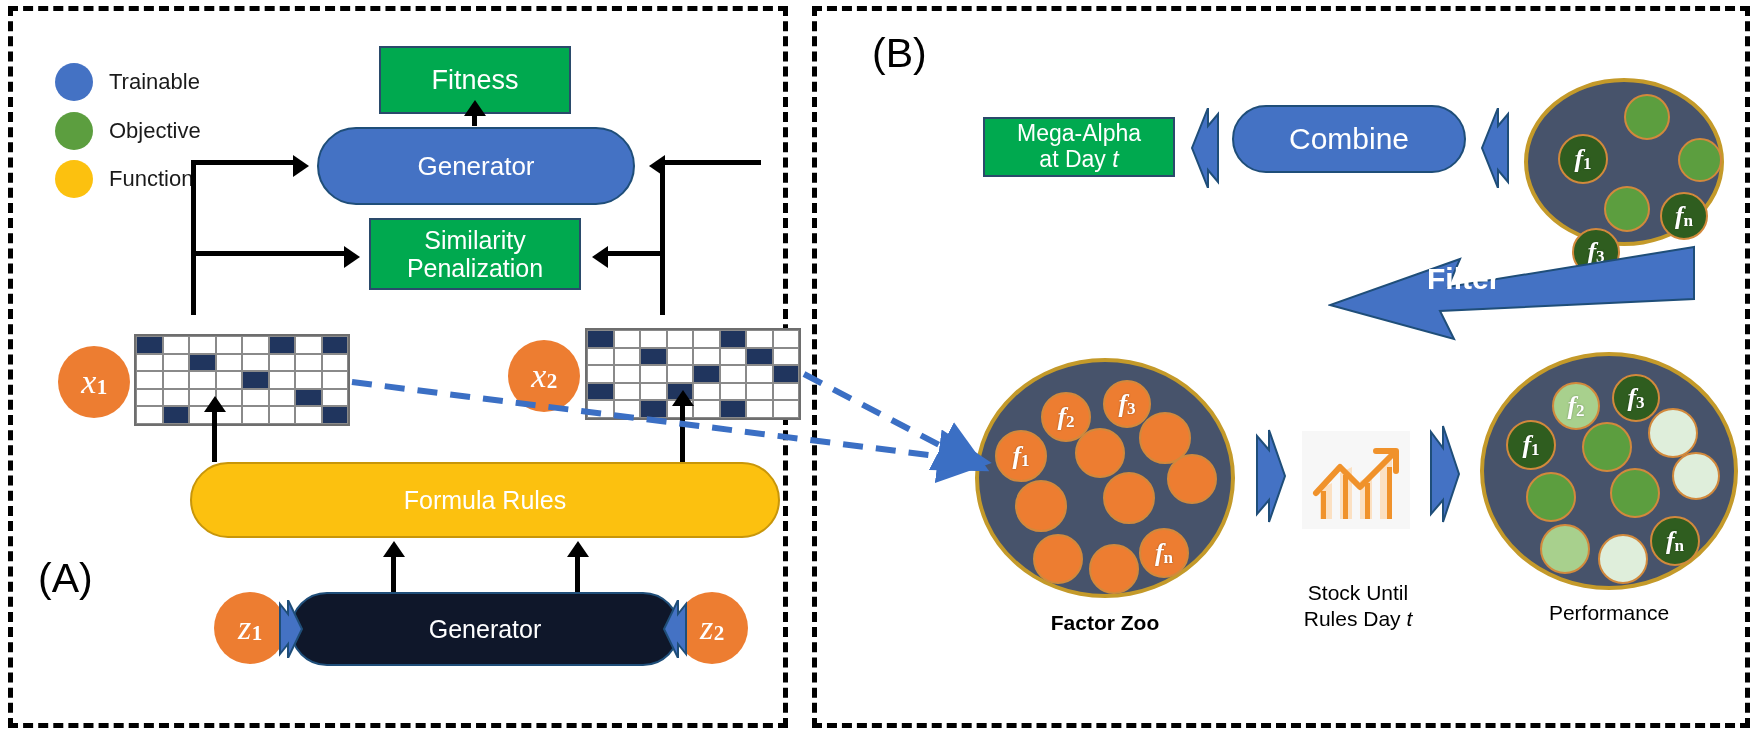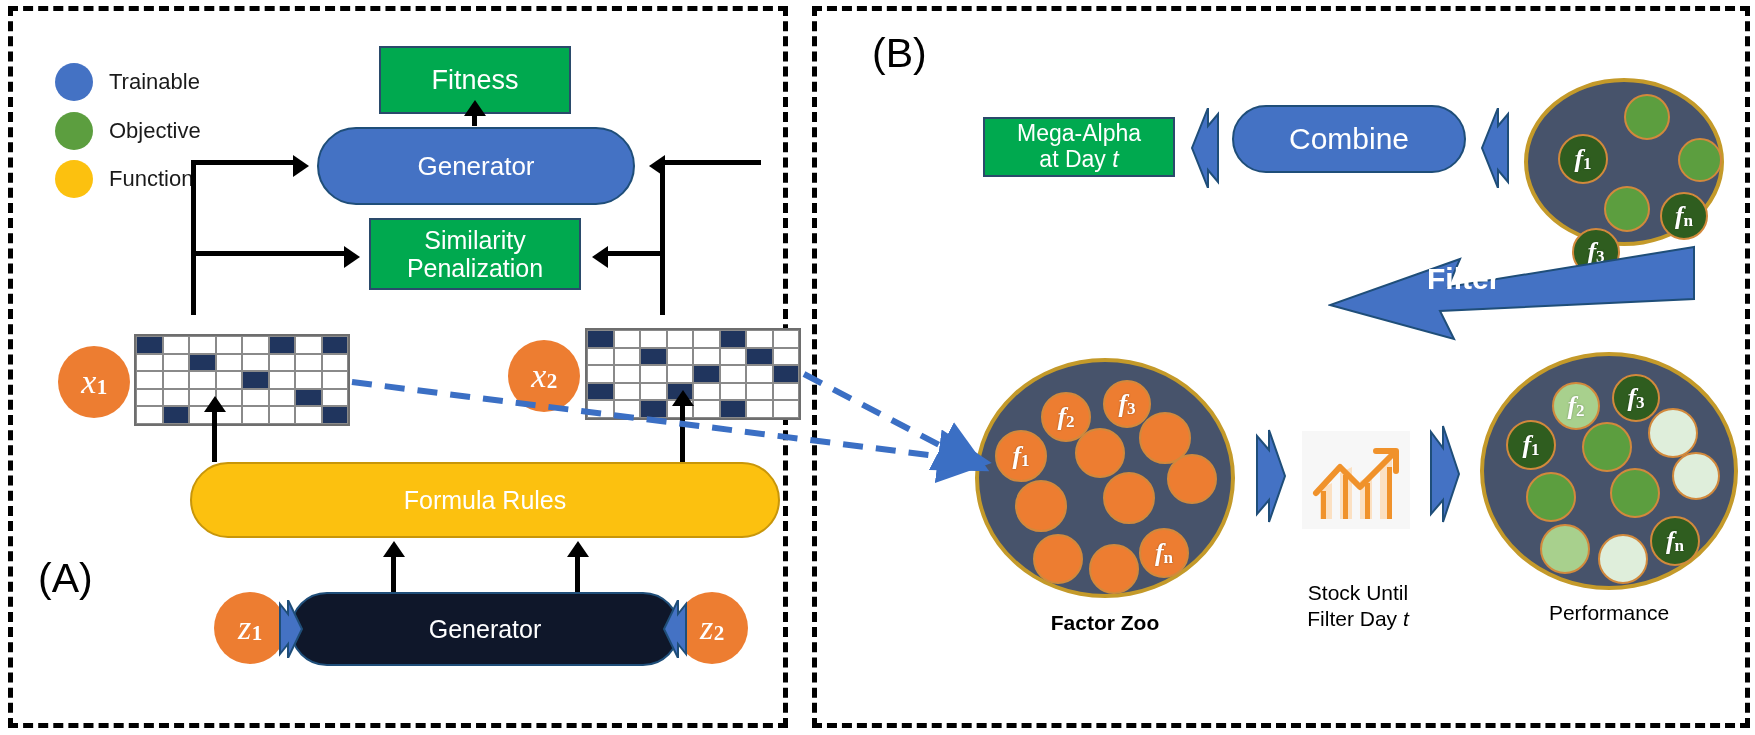--- a/index.html
+++ b/index.html
@@ -414,21 +414,21 @@
       <rect x="19" y="60" width="5" height="28" fill="#f0922b"></rect>
       <rect x="41" y="44" width="5" height="44" fill="#f0922b"></rect>
       <rect x="63" y="52" width="5" height="36" fill="#f0922b"></rect>
       <rect x="85" y="36" width="5" height="52" fill="#f0922b"></rect>
       <polyline points="14,62 38,36 58,56 92,22" fill="none" stroke="#f0922b" stroke-width="6" stroke-linecap="round" stroke-linejoin="round"></polyline>
       <polyline points="74,20 94,20 94,40" fill="none" stroke="#f0922b" stroke-width="6" stroke-linecap="round" stroke-linejoin="round"></polyline>
     </svg>
   </div>
   <div class="pool-caption" style="left:1276px; top:580px; width:164px;">
     <div>Stock Until</div>
-    <div><span>Filter Day</span> <i>t</i></div>
+    <div><span>Rules Day</span> <i>t</i></div>
   </div>
 
   <svg class="blockarrow" style="left:1427px; top:424px; width:34px; height:100px;" viewBox="0 0 34 100">
     <polygon points="4,8 4,90 16,76 16,98 32,50 16,2 16,24" fill="#4472c4" stroke="#1f4e79" stroke-width="2"></polygon>
   </svg>
 
   <div class="pool" id="pool-factor-performance" style="left:1480px; top:352px; width:258px; height:238px;">
       <div class="ball" style="left: 68px; top: 26px; width: 48px; height: 48px; background: rgb(168, 208, 141);">
         <span>f</span>
         <span class="sub">2</span>

